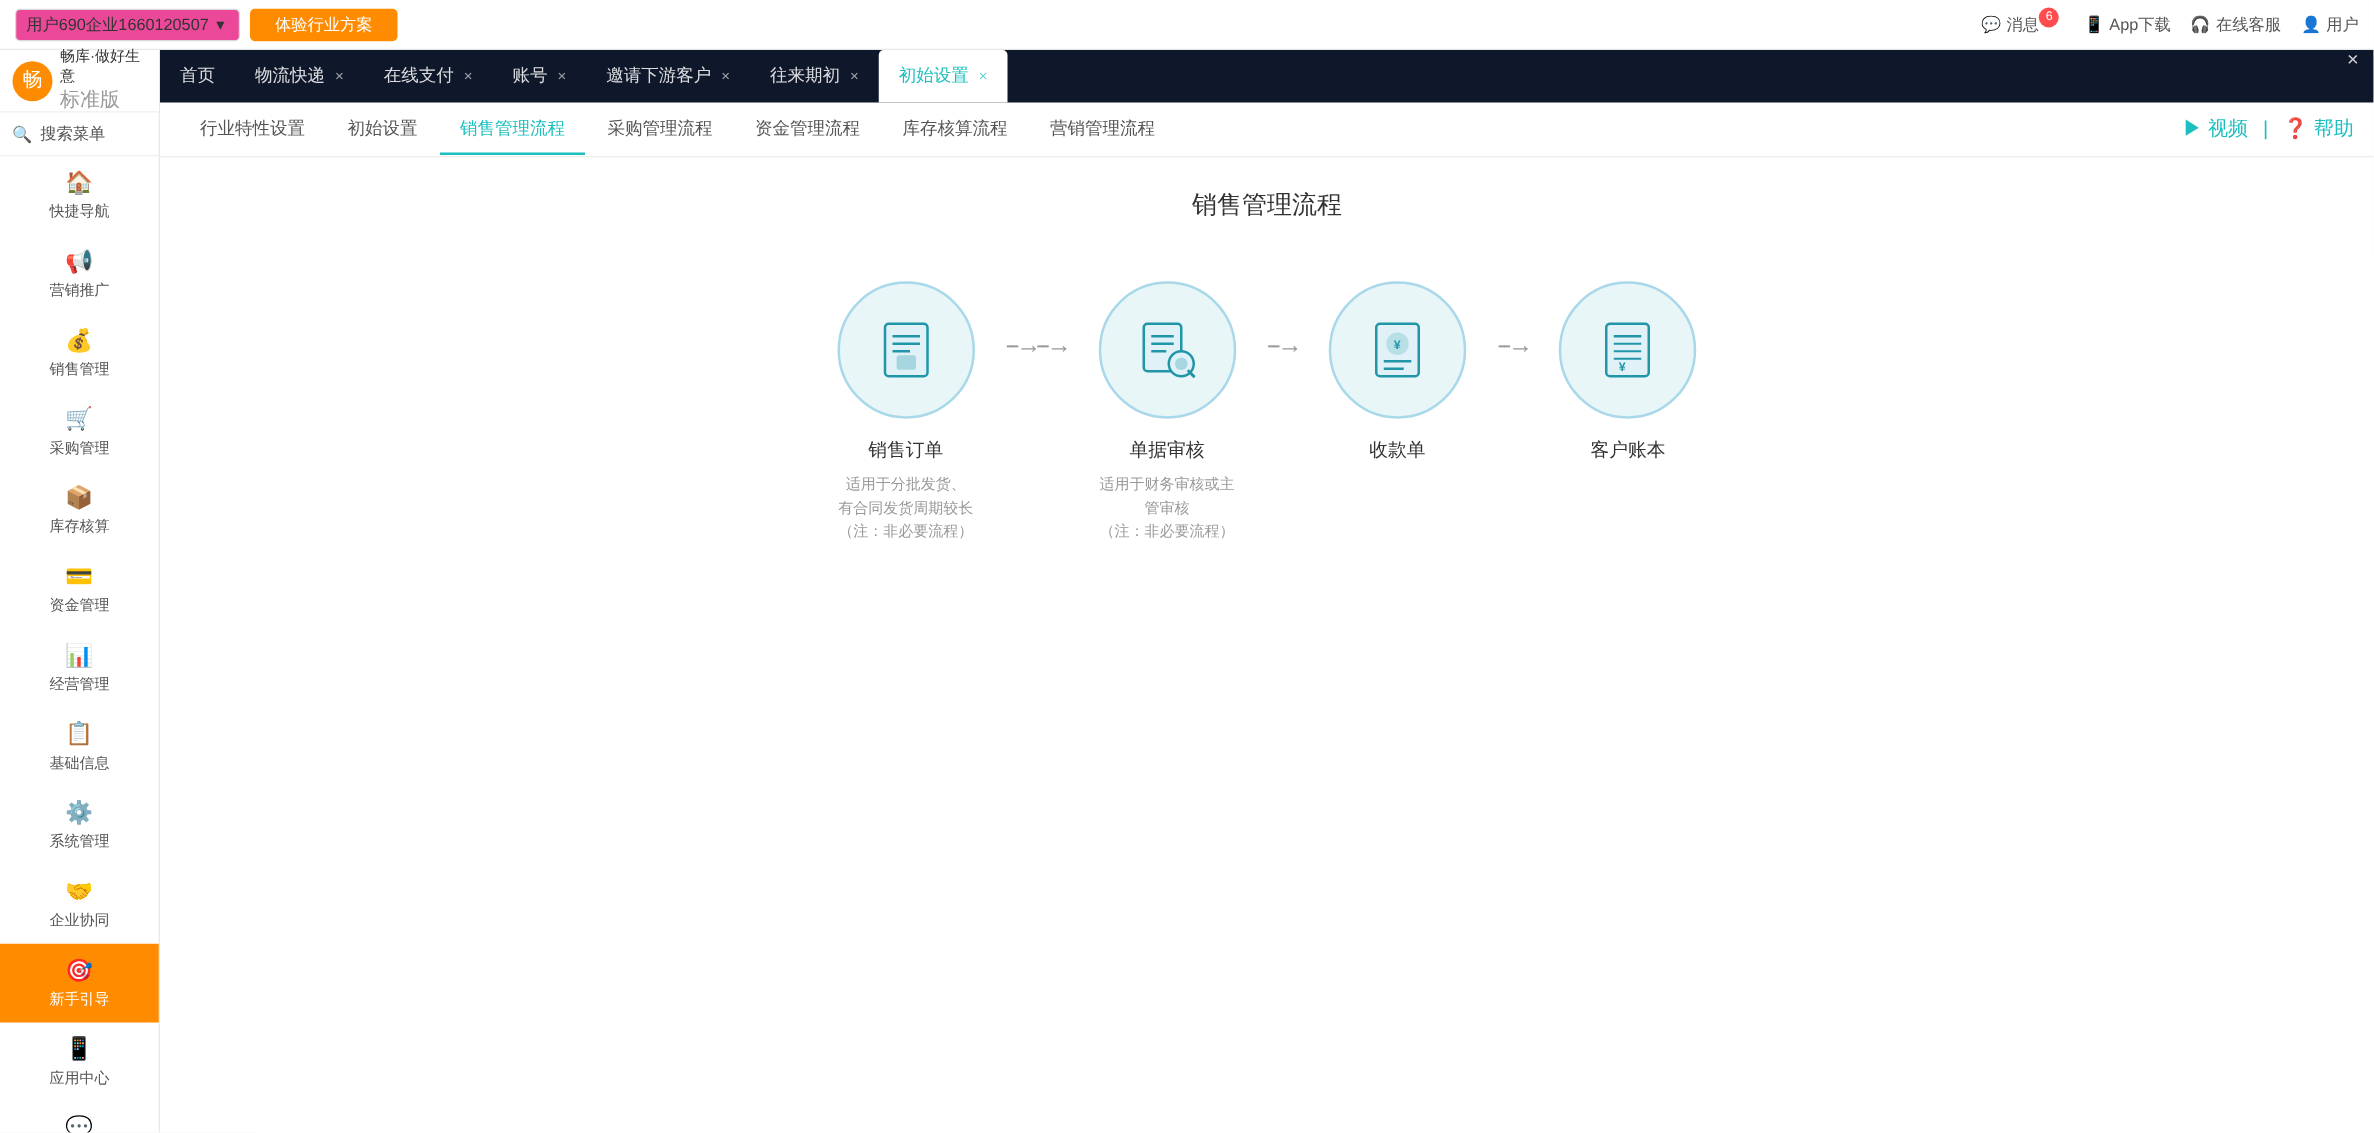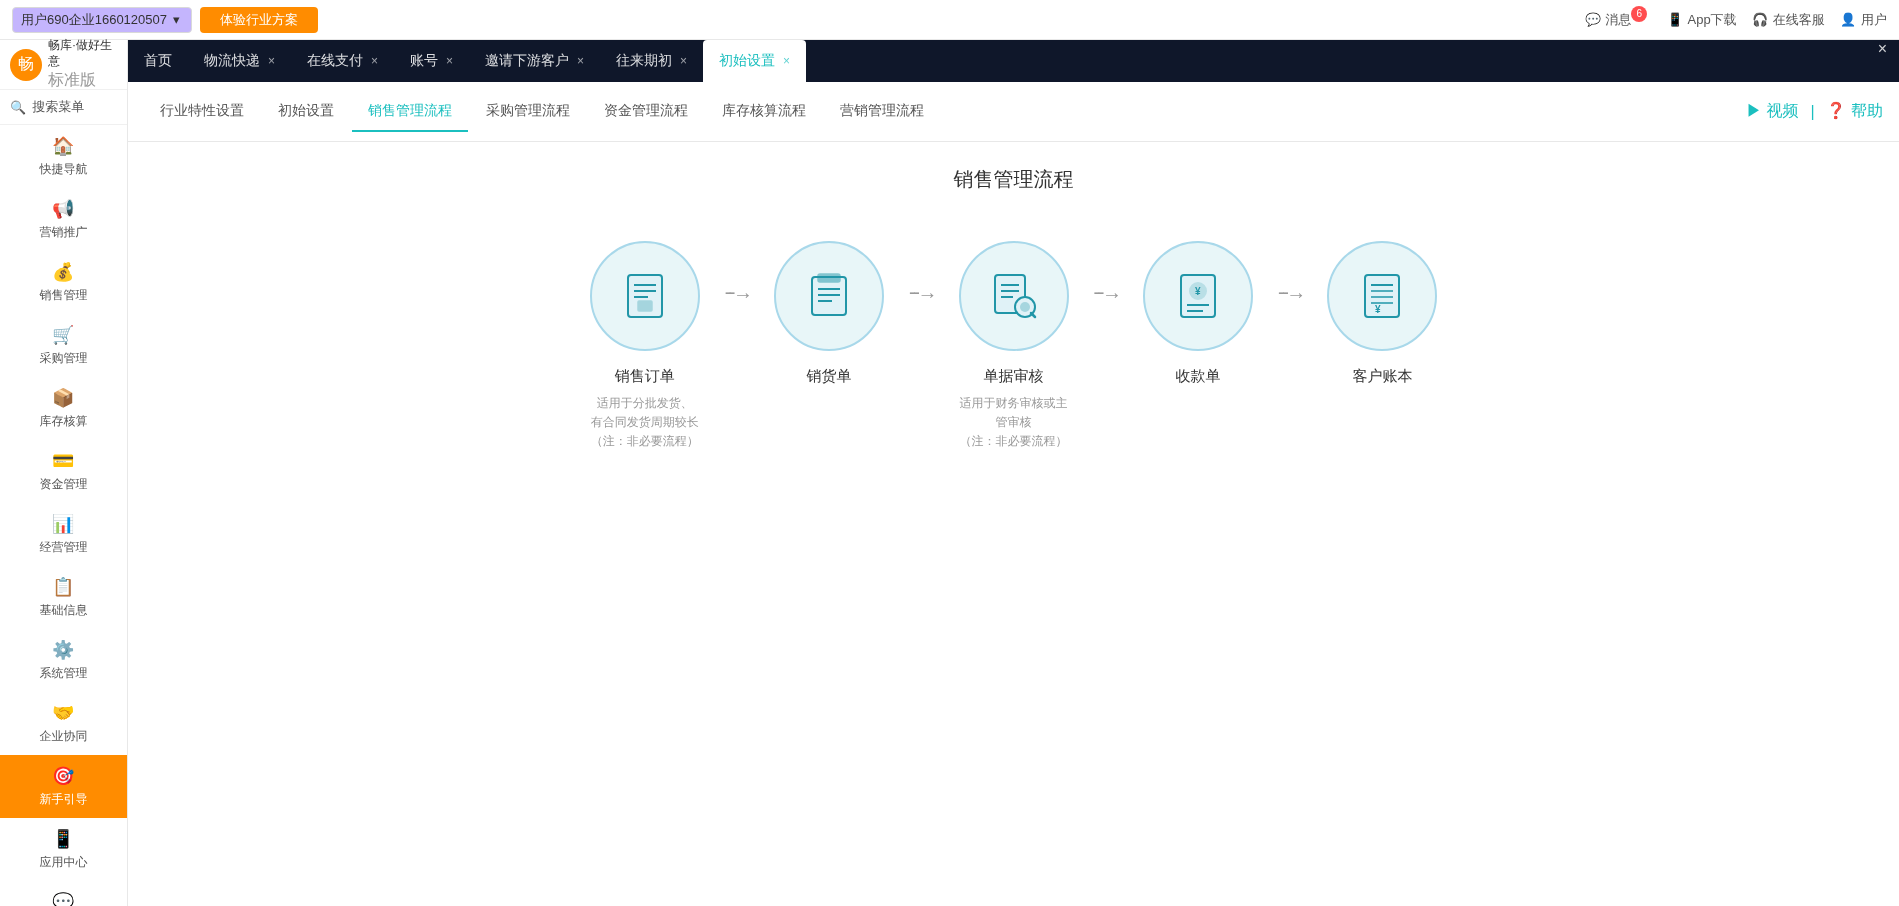--- a/index.html
+++ b/index.html
@@ -18,21 +18,21 @@
     .top-bar-left { display: flex; align-items: center; gap: 8px; }
     .user-select {
       border: 1px solid #d9d9d9;
       border-radius: 4px;
       padding: 3px 8px;
       font-size: 13px;
       display: flex;
       align-items: center;
       gap: 6px;
       cursor: pointer;
-      background: #c4b5fd;
+      background: #ec4899;
       min-width: 180px;
     }
     .trial-btn {
       background: #ff8c00;
       color: #fff;
       border: none;
       border-radius: 4px;
       padding: 4px 20px;
       font-size: 13px;
       cursor: pointer;
@@ -105,21 +105,21 @@
     .nav-tab .close-btn { font-size: 12px; margin-left: 4px; opacity: 0.7; }
     .nav-tab-close { margin-left: auto; color: rgba(255,255,255,0.8); padding: 0 12px; cursor: pointer; font-size: 16px; }
 
     
     .sub-tabs {
       display: flex;
       align-items: center;
       padding: 0 16px;
       border-bottom: 1px solid #e8e8e8;
       background: #fff;
-      height: 60px;
+      height: 44px;
       gap: 2px;
     }
     .sub-tab {
       padding: 10px 16px;
       font-size: 14px;
       cursor: pointer;
       color: #555;
       border-bottom: 2px solid transparent;
       white-space: nowrap;
     }
@@ -353,33 +353,20 @@
             </svg>
           </div>
           <div class="flow-step-name">销售订单</div>
           <div class="flow-step-desc">适用于分批发货、<br>有合同发货周期较长<br>（注：非必要流程）</div>
         </div>
 
         <div class="flow-arrow">
           <span>- - →</span>
         </div>
 
-        <div class="flow-step">
-          <div class="flow-circle">
-            <svg viewBox="0 0 50 50" fill="none" xmlns="http://www.w3.org/2000/svg">
-              <rect x="8" y="6" width="34" height="38" rx="3" fill="#e0f2f7" stroke="#2196a8" stroke-width="2"></rect>
-              <rect x="14" y="3" width="22" height="8" rx="2" fill="#2196a8" opacity="0.5" stroke="#2196a8" stroke-width="1.5"></rect>
-              <line x1="14" y1="18" x2="36" y2="18" stroke="#2196a8" stroke-width="2"></line>
-              <line x1="14" y1="24" x2="36" y2="24" stroke="#2196a8" stroke-width="2"></line>
-              <line x1="14" y1="30" x2="28" y2="30" stroke="#2196a8" stroke-width="2"></line>
-            </svg>
-          </div>
-          <div class="flow-step-name">销货单</div>
-          <div class="flow-step-desc"></div>
-        </div>
 
         <div class="flow-arrow">
           <span>- - →</span>
         </div>
 
         <div class="flow-step">
           <div class="flow-circle">
             <svg viewBox="0 0 50 50" fill="none" xmlns="http://www.w3.org/2000/svg">
               <rect x="6" y="4" width="30" height="38" rx="3" fill="#e0f2f7" stroke="#2196a8" stroke-width="2"></rect>
               <line x1="12" y1="14" x2="30" y2="14" stroke="#2196a8" stroke-width="2"></line>

